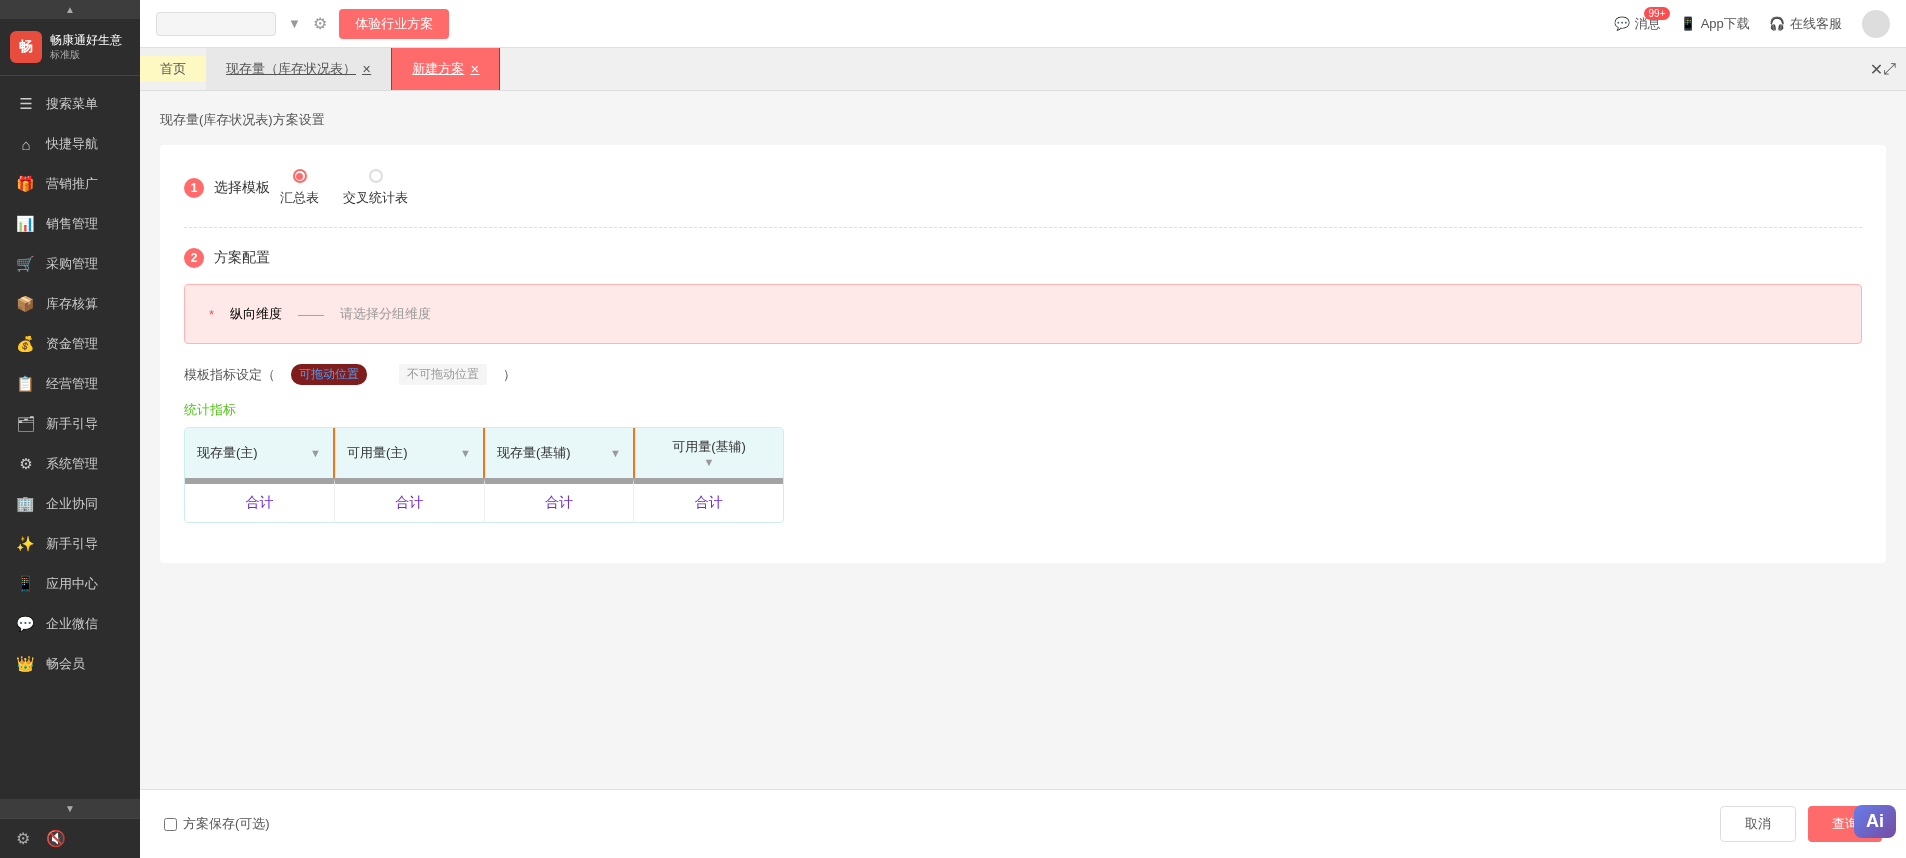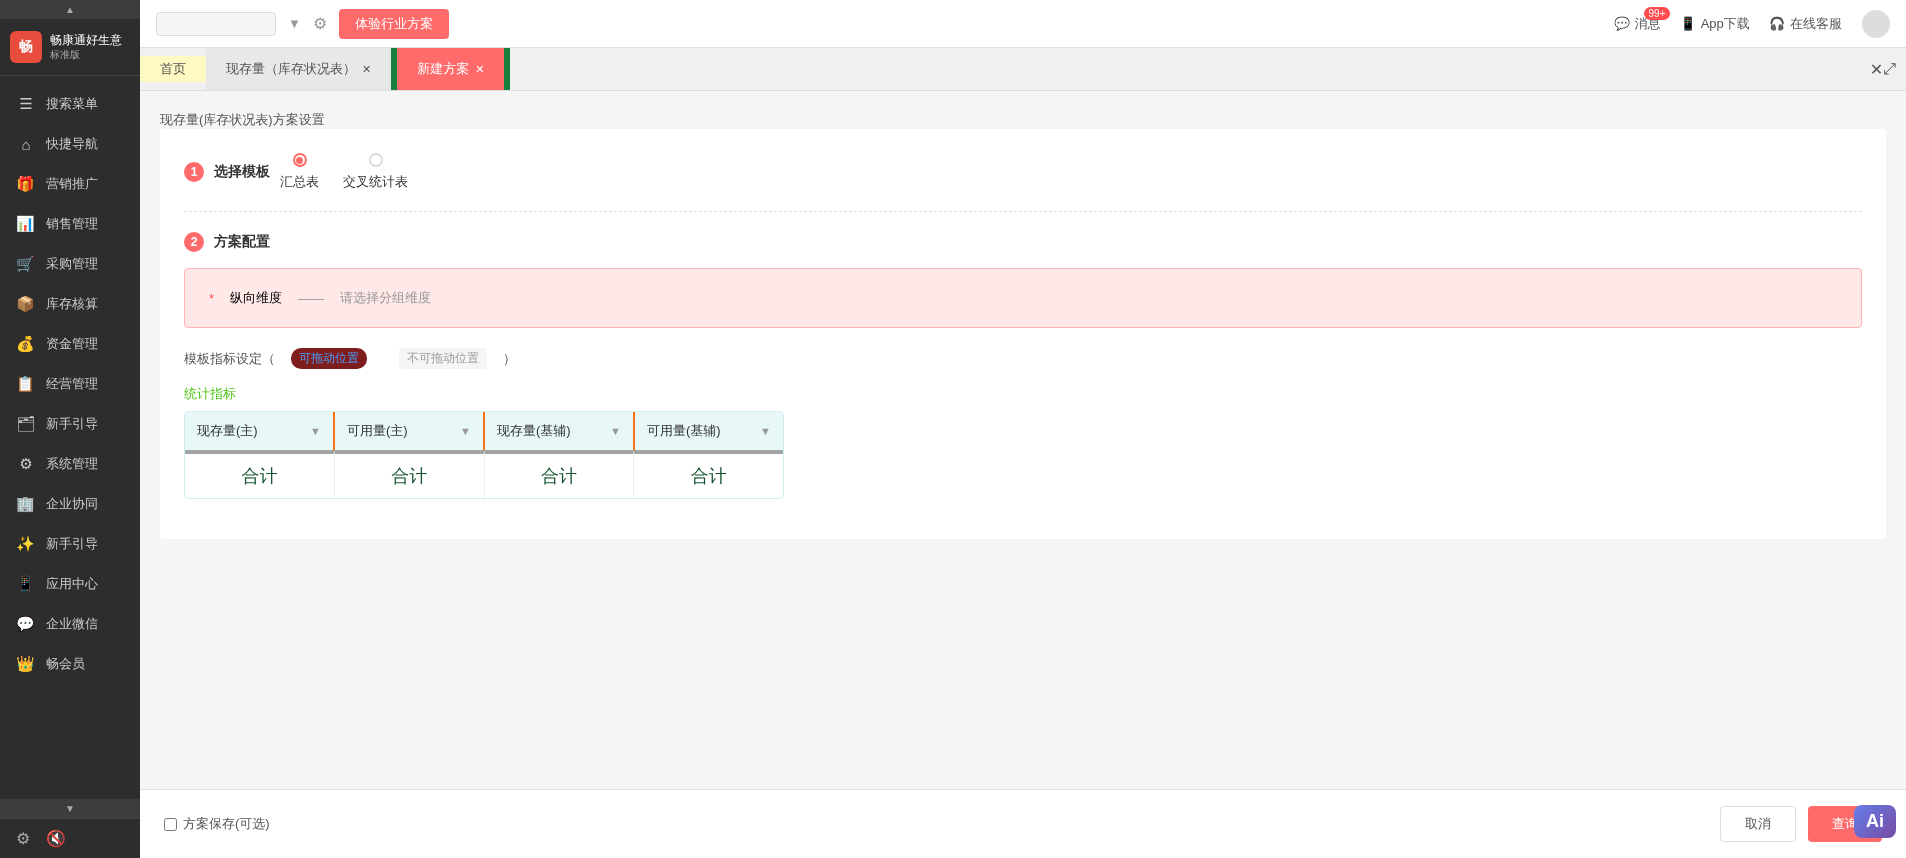--- a/index.html
+++ b/index.html
@@ -157,24 +157,25 @@
       padding: 0 0;
       flex-shrink: 0;
       border-bottom: 1px solid #ddd;
     }
     .tab {
       padding: 12px 20px;
       font-size: 13px;
       cursor: pointer;
       color: #555;
       background: #e8e8e8;
-      border-right: 6px solid #15803d;
+      border-right: 1px solid #15803d;
       display: flex;
       align-items: center;
       gap: 6px;
+      text-decoration: underline;
     }
     .tab.active {
       background: #ff6b6b;
       color: white;
     }
     .tab .close-icon { font-size: 11px; cursor: pointer; }
     .tab-home {
       padding: 4px 20px;
       font-size: 13px;
       cursor: pointer;
@@ -192,21 +193,21 @@
     .content {
       flex: 1;
       overflow-y: auto;
       padding: 20px;
       background: #f5f5f5;
     }
 
     .page-title {
       font-size: 13px;
       color: #555;
-      margin-bottom: 0;
+      margin-bottom: 16px;
     }
 
     .scheme-panel {
       background: #fff;
       border-radius: 4px;
       padding: 24px;
     }
 
     
     .step-header {
@@ -221,21 +222,21 @@
       background: #ff6b6b;
       color: white;
       border-radius: 50%;
       display: flex;
       align-items: center;
       justify-content: center;
       font-size: 12px;
       font-weight: bold;
       flex-shrink: 0;
     }
-    .step-label { font-size: 14px; font-weight: bold; color: #333; }
+    .step-label { font-size: 14px; font-weight: normal; color: #333; }
 
     .radio-group {
       display: flex;
       align-items: center;
       gap: 24px;
     }
     .radio-item {
       display: flex;
       align-items: center;
       gap: 6px;
@@ -325,32 +326,32 @@
     .stats-col {
       flex: 1;
       padding: 10px 12px;
       display: flex;
       align-items: center;
       justify-content: space-between;
       font-size: 13px;
       color: #333;
       border-right: 2px solid #f97316;
     }
-    .stats-col:last-child { border-right: none; }
+    .stats-col:last-child { border-right: none; flex-direction: column; }
     .col-chevron { color: #999; font-size: 11px; cursor: pointer; }
 
     .stats-table-body { display: flex; }
     .stats-body-col {
       flex: 1;
       padding: 10px 12px;
       text-align: center;
-      font-size: 18px;
-      color: #14532d;
+      font-size: 14px;
+      color: #6d28d9;
       border-right: 1px solid #eee;
-      border-top: 4px solid #a3a3a3;
+      border-top: 6px solid #a3a3a3;
     }
     .stats-body-col:last-child { border-right: none; }
 
     .tips-section {
       margin-top: 20px;
       font-size: 12px;
       color: #ccc;
       line-height: 2;
     }
     .tips-title { color: #ccc; }

